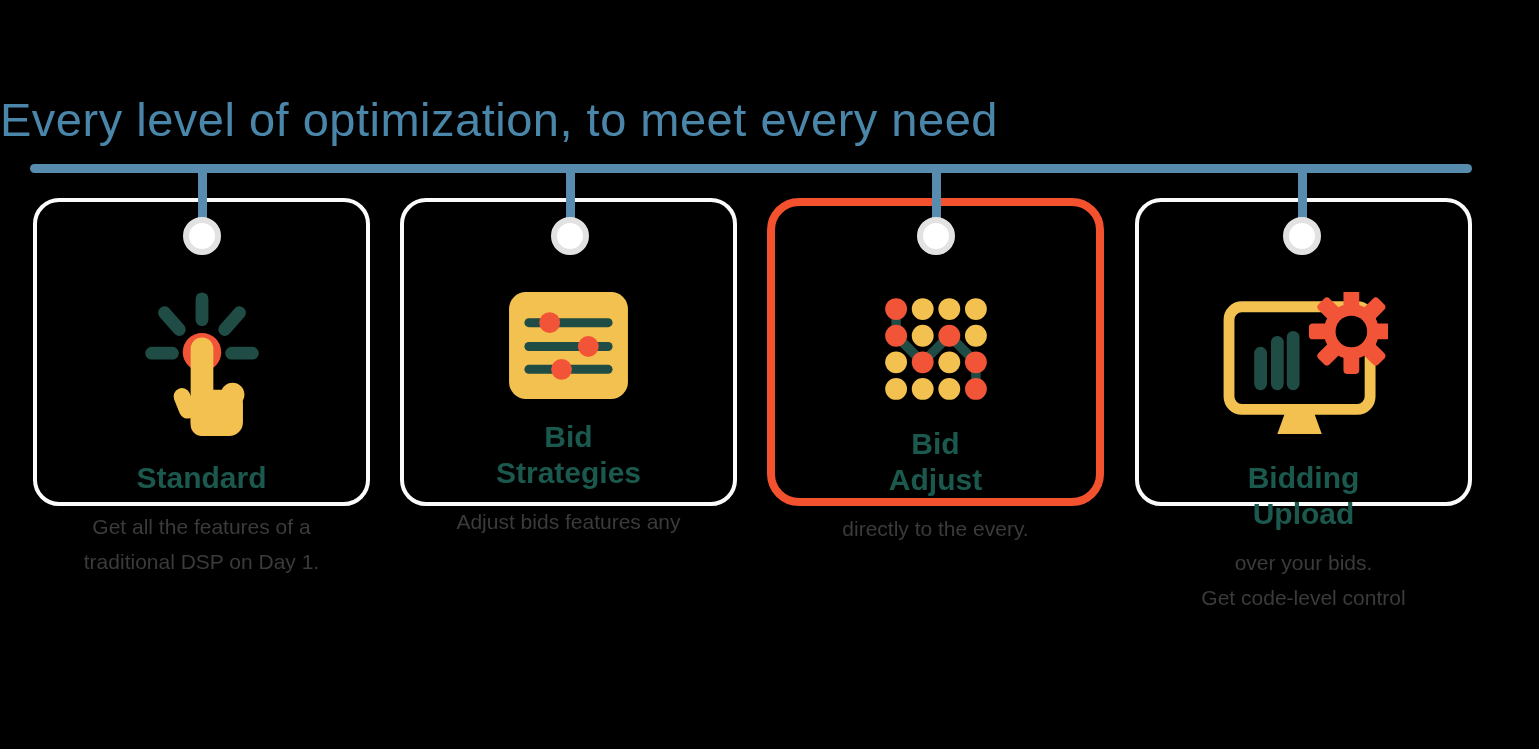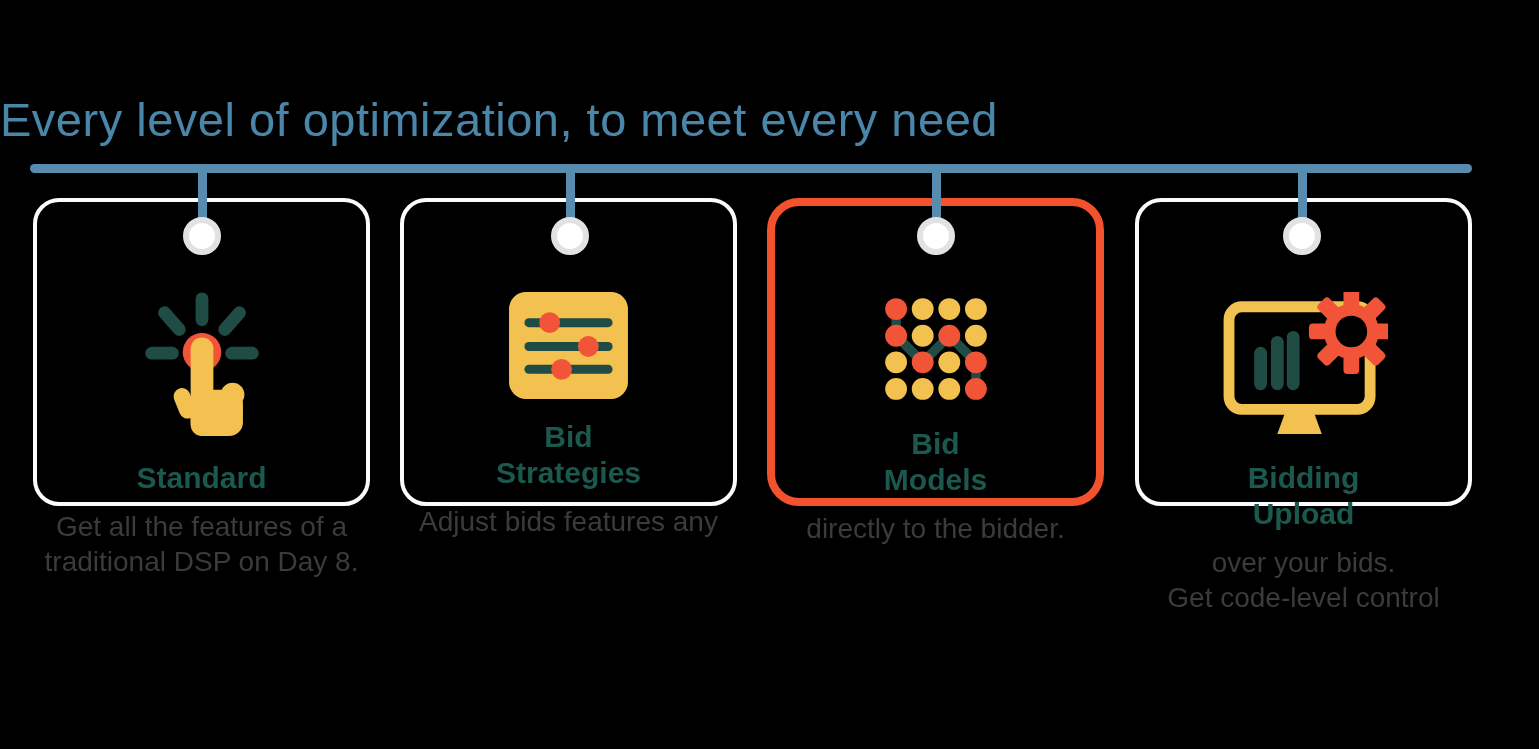--- a/index.html
+++ b/index.html
@@ -63,21 +63,21 @@
   .card.highlighted .icon-box{margin-top:86px;}
   .card-title{
     margin-top:20px;
     text-align:center;
     font-size:30px;font-weight:700;line-height:36px;
     color:var(--headingGreen);
   }
   .card-desc{
     margin-top:13px;
     text-align:center;
-    font-size:28px;font-weight:400;line-height:35px;
+    font-size:21px;font-weight:400;line-height:35px;
     color:var(--descGray);
   }
 </style>
 </head>
 <body>
 
 <div class="stage">
 
   <div class="main-title">Every level of optimization, to meet every need</div>
 
@@ -110,21 +110,21 @@
           <circle cx="106" cy="104" r="12"></circle>
           <rect x="63.5" y="99" width="53" height="47" rx="14"></rect>
         </g>
       </svg>
     </div>
     <div class="card-title">
       <div>Standard</div>
     </div>
     <div class="card-desc">
       <div>Get all the features of a</div>
-      <div>traditional DSP on Day 8.</div>
+      <div>traditional DSP on Day 1.</div>
     </div>
   </div>
 
   <div class="card" style="left:400px">
     <div class="icon-box">
       <svg width="119" height="107" viewBox="0 0 120 108">
         <rect x="0" y="0" width="120" height="108" rx="17" fill="var(--yellow)"></rect>
         <g stroke="var(--darkTeal)" stroke-width="9" stroke-linecap="round">
           <line x1="20" y1="31" x2="100" y2="31"></line>
           <line x1="20" y1="55" x2="100" y2="55"></line>
@@ -167,24 +167,24 @@
           <circle cx="18" cy="46" r="11.5"></circle>
           <circle cx="46" cy="74" r="11.5"></circle>
           <circle cx="74" cy="46" r="11.5"></circle>
           <circle cx="102" cy="74" r="11.5"></circle>
           <circle cx="102" cy="102" r="11.5"></circle>
         </g>
       </svg>
     </div>
     <div class="card-title">
       <div>Bid</div>
-      <div>Models</div>
-    </div>
-    <div class="card-desc">
-      <div>directly to the bidder.</div>
+      <div>Adjust</div>
+    </div>
+    <div class="card-desc">
+      <div>directly to the every.</div>
     </div>
   </div>
 
   <div class="card" style="left:1135px">
     <div class="icon-box">
       <svg width="168" height="148" viewBox="0 0 170 150">
         <rect x="9" y="15" width="143" height="104" rx="13" fill="none" stroke="var(--yellow)" stroke-width="11"></rect>
         <path d="M67 119 L94 119 L103 144 L58 144 Z" fill="var(--yellow)"></path>
         <g stroke="var(--darkTeal)" stroke-width="13" stroke-linecap="round">
           <line x1="41" y1="93" x2="41" y2="62"></line>

